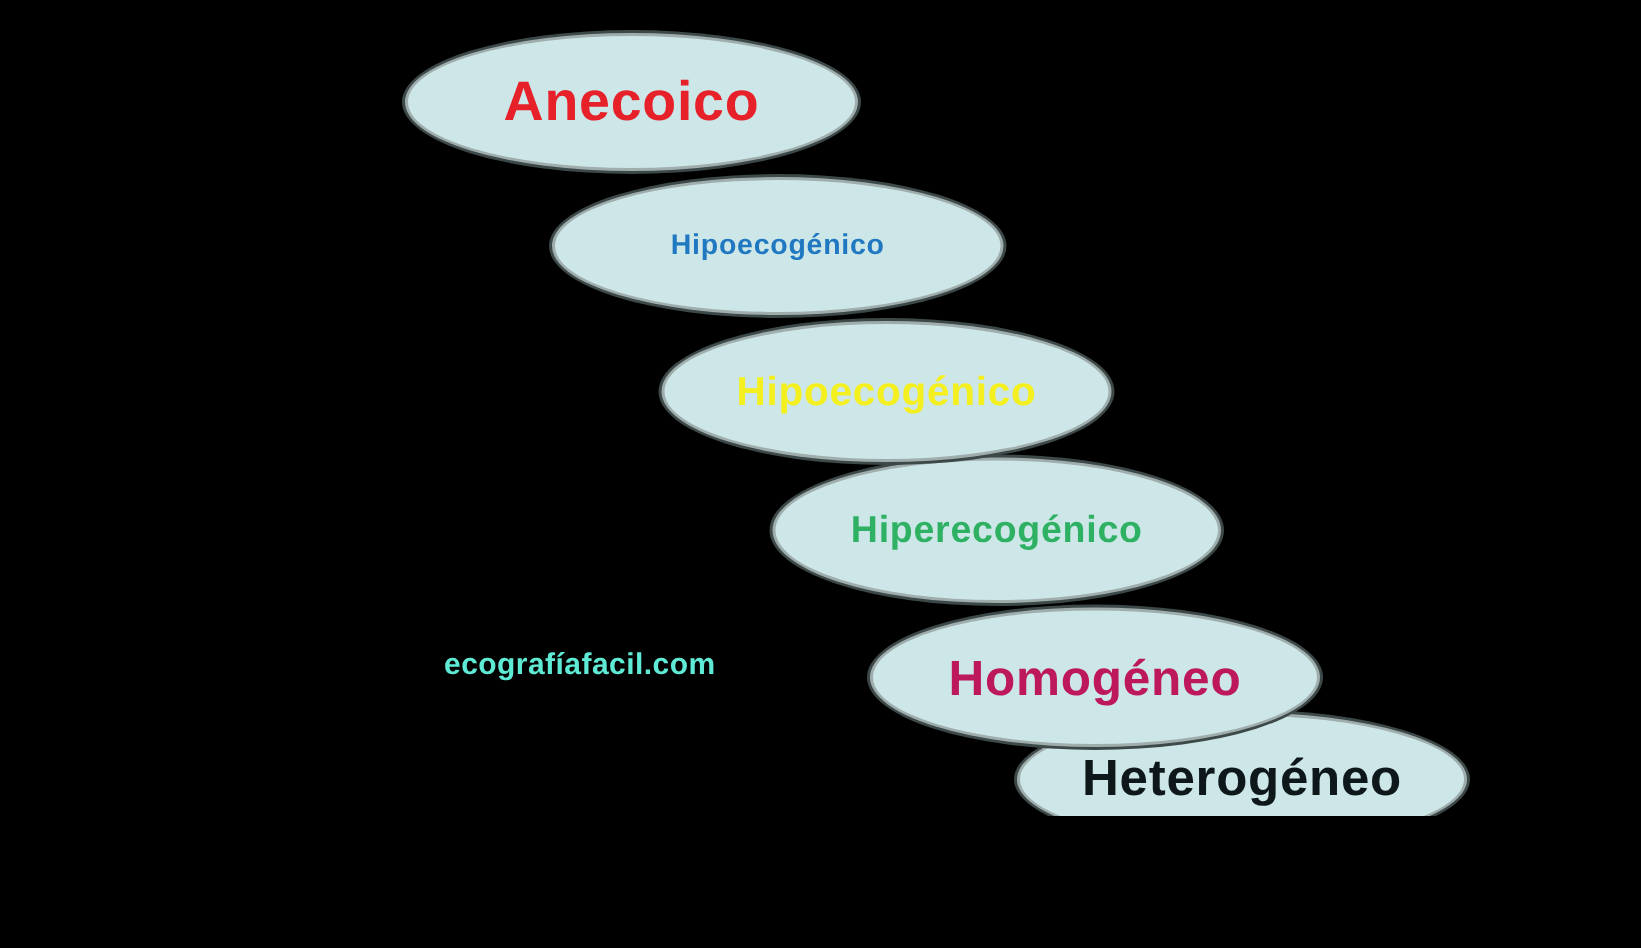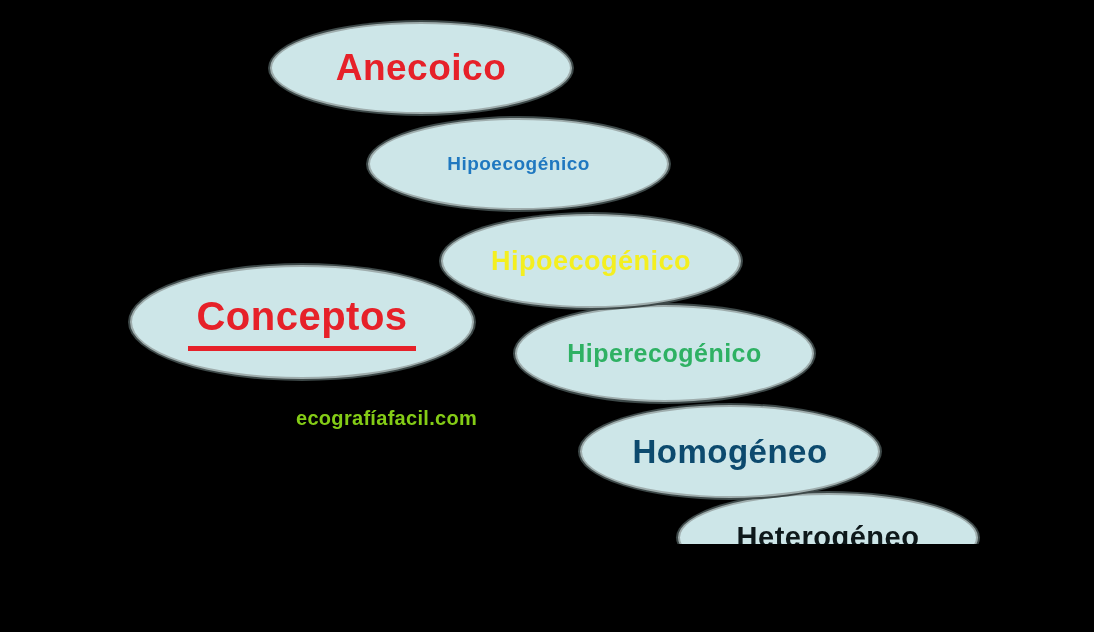--- a/index.html
+++ b/index.html
@@ -27,21 +27,21 @@
     font-weight: bold;
     text-align: center;
     letter-spacing: 0.5px;
   }
   .n1 { left: 270px; top: 22px;  width: 298px; height: 88px;  font-size: 37px; z-index: 7; }
   .n2 { left: 368px; top: 118px; width: 297px; height: 88px;  font-size: 19px; z-index: 6; }
   .n3 { left: 441px; top: 214px; width: 296px; height: 90px;  font-size: 27px; z-index: 5; }
   .n4 { left: 130px; top: 265px; width: 340px; height: 110px; font-size: 40px; z-index: 8; }
   .n5 { left: 515px; top: 305px; width: 295px; height: 93px;  font-size: 25px; z-index: 4; }
   .n6 { left: 580px; top: 405px; width: 296px; height: 89px;  font-size: 33px; z-index: 3; }
-  .n7 { left: 678px; top: 493px; width: 296px; height: 85px;  font-size: 29px; z-index: 2; }
+  .n7 { left: 678px; top: 475px; width: 296px; height: 85px;  font-size: 34px; z-index: 2; }
   .underlined {
     border-bottom: 5px solid currentColor;
     padding: 0 8px 7px 8px;
   }
   .watermark {
     position: absolute;
     left: 296px;
     top: 407px;
     font-size: 20px;
     font-weight: bold;
@@ -59,31 +59,28 @@
   </div>
 
   <div class="node n2" style="background: rgb(205, 230, 232); border-color: rgb(159, 173, 173); box-shadow: rgb(61, 72, 72) 0px 0px 0px 2px;">
     <span class="label" style="color: rgb(31, 120, 192);">Hipoecogénico</span>
   </div>
 
   <div class="node n3" style="background: rgb(205, 230, 232); border-color: rgb(159, 173, 173); box-shadow: rgb(61, 72, 72) 0px 0px 0px 2px;">
     <span class="label" style="color: rgb(244, 239, 31);">Hipoecogénico</span>
   </div>
 
-  <div class="node n4" style="background: rgb(205, 230, 232); border-color: rgb(159, 173, 173); box-shadow: rgb(61, 72, 72) 0px 0px 0px 2px;">
-    <span class="label underlined" style="color: rgb(230, 33, 41);">Conceptos</span>
-  </div>
 
   <div class="node n5" style="background: rgb(205, 230, 232); border-color: rgb(159, 173, 173); box-shadow: rgb(61, 72, 72) 0px 0px 0px 2px;">
     <span class="label" style="color: rgb(46, 177, 99);">Hiperecogénico</span>
   </div>
 
   <div class="node n6" style="background: rgb(205, 230, 232); border-color: rgb(159, 173, 173); box-shadow: rgb(61, 72, 72) 0px 0px 0px 2px;">
-    <span class="label" style="color: #0c4a6e;">Homogéneo</span>
+    <span class="label" style="color: #be185d;">Homogéneo</span>
   </div>
 
   <div class="node n7" style="background: rgb(205, 230, 232); border-color: rgb(159, 173, 173); box-shadow: rgb(61, 72, 72) 0px 0px 0px 2px;">
     <span class="label" style="color: rgb(14, 24, 26);">Heterogéneo</span>
   </div>
 
-  <div class="watermark" style="color: #84cc16;">ecografíafacil.com</div>
+  <div class="watermark" style="color: #5eead4; margin-top: 25px;">ecografíafacil.com</div>
 
 </div>
 
 </body></html>

